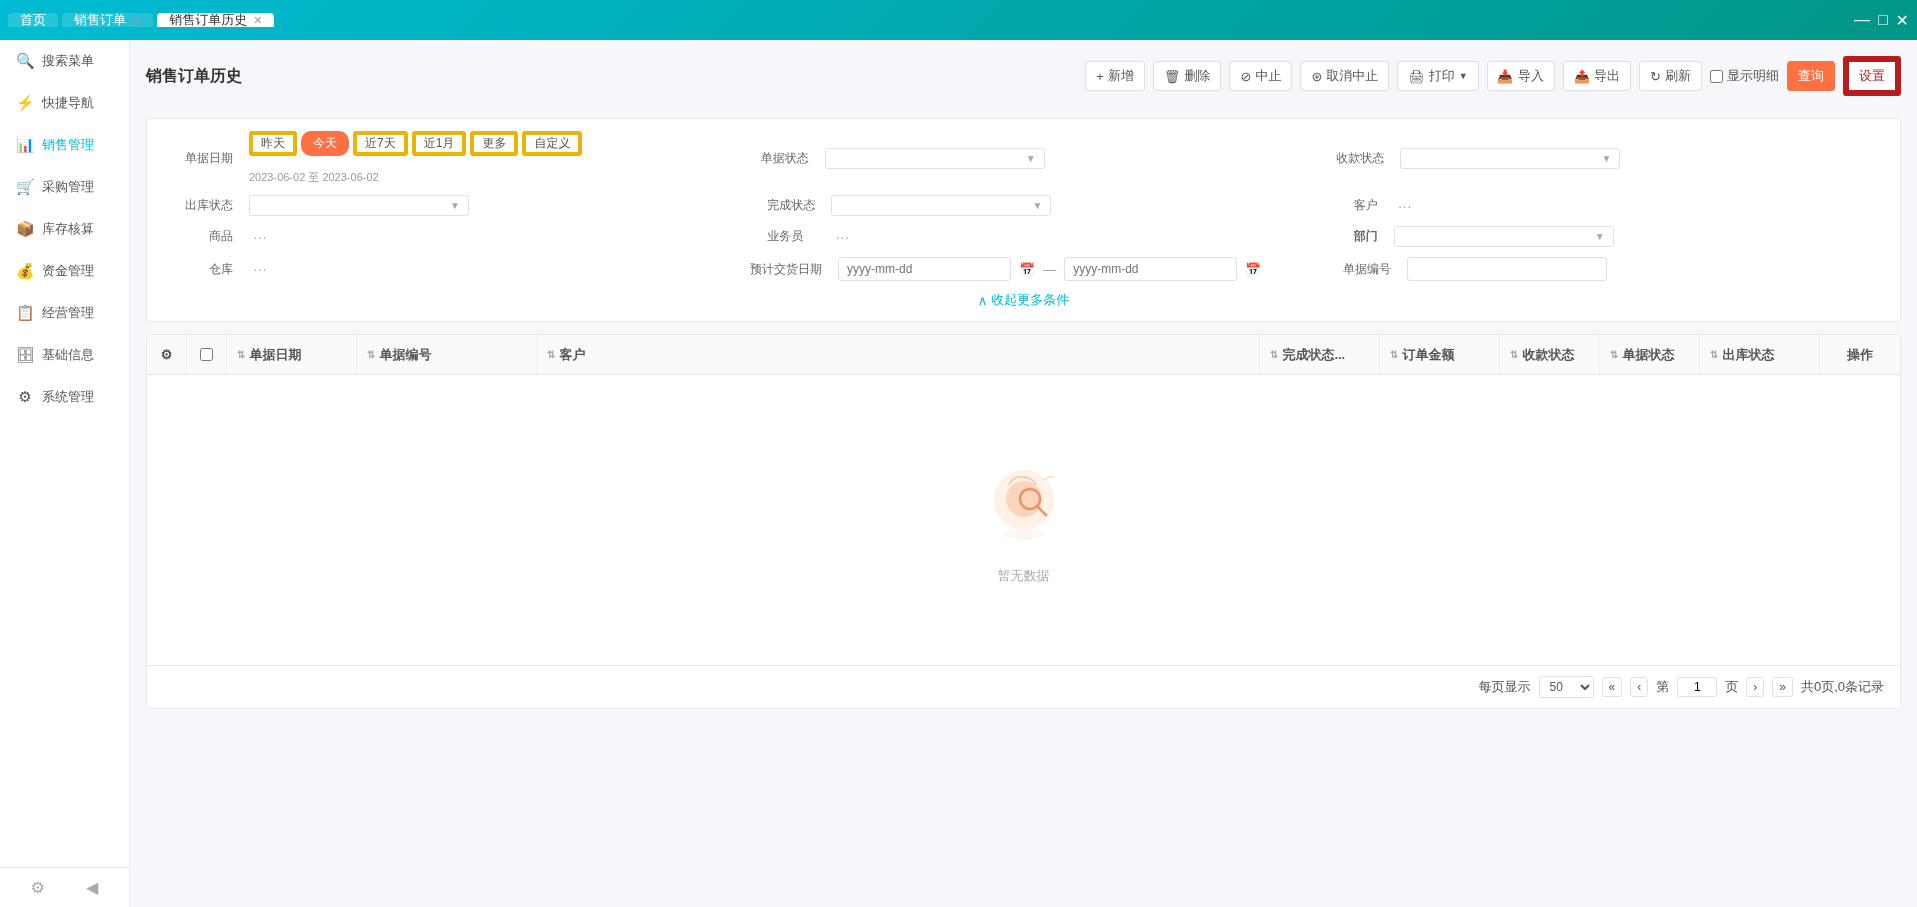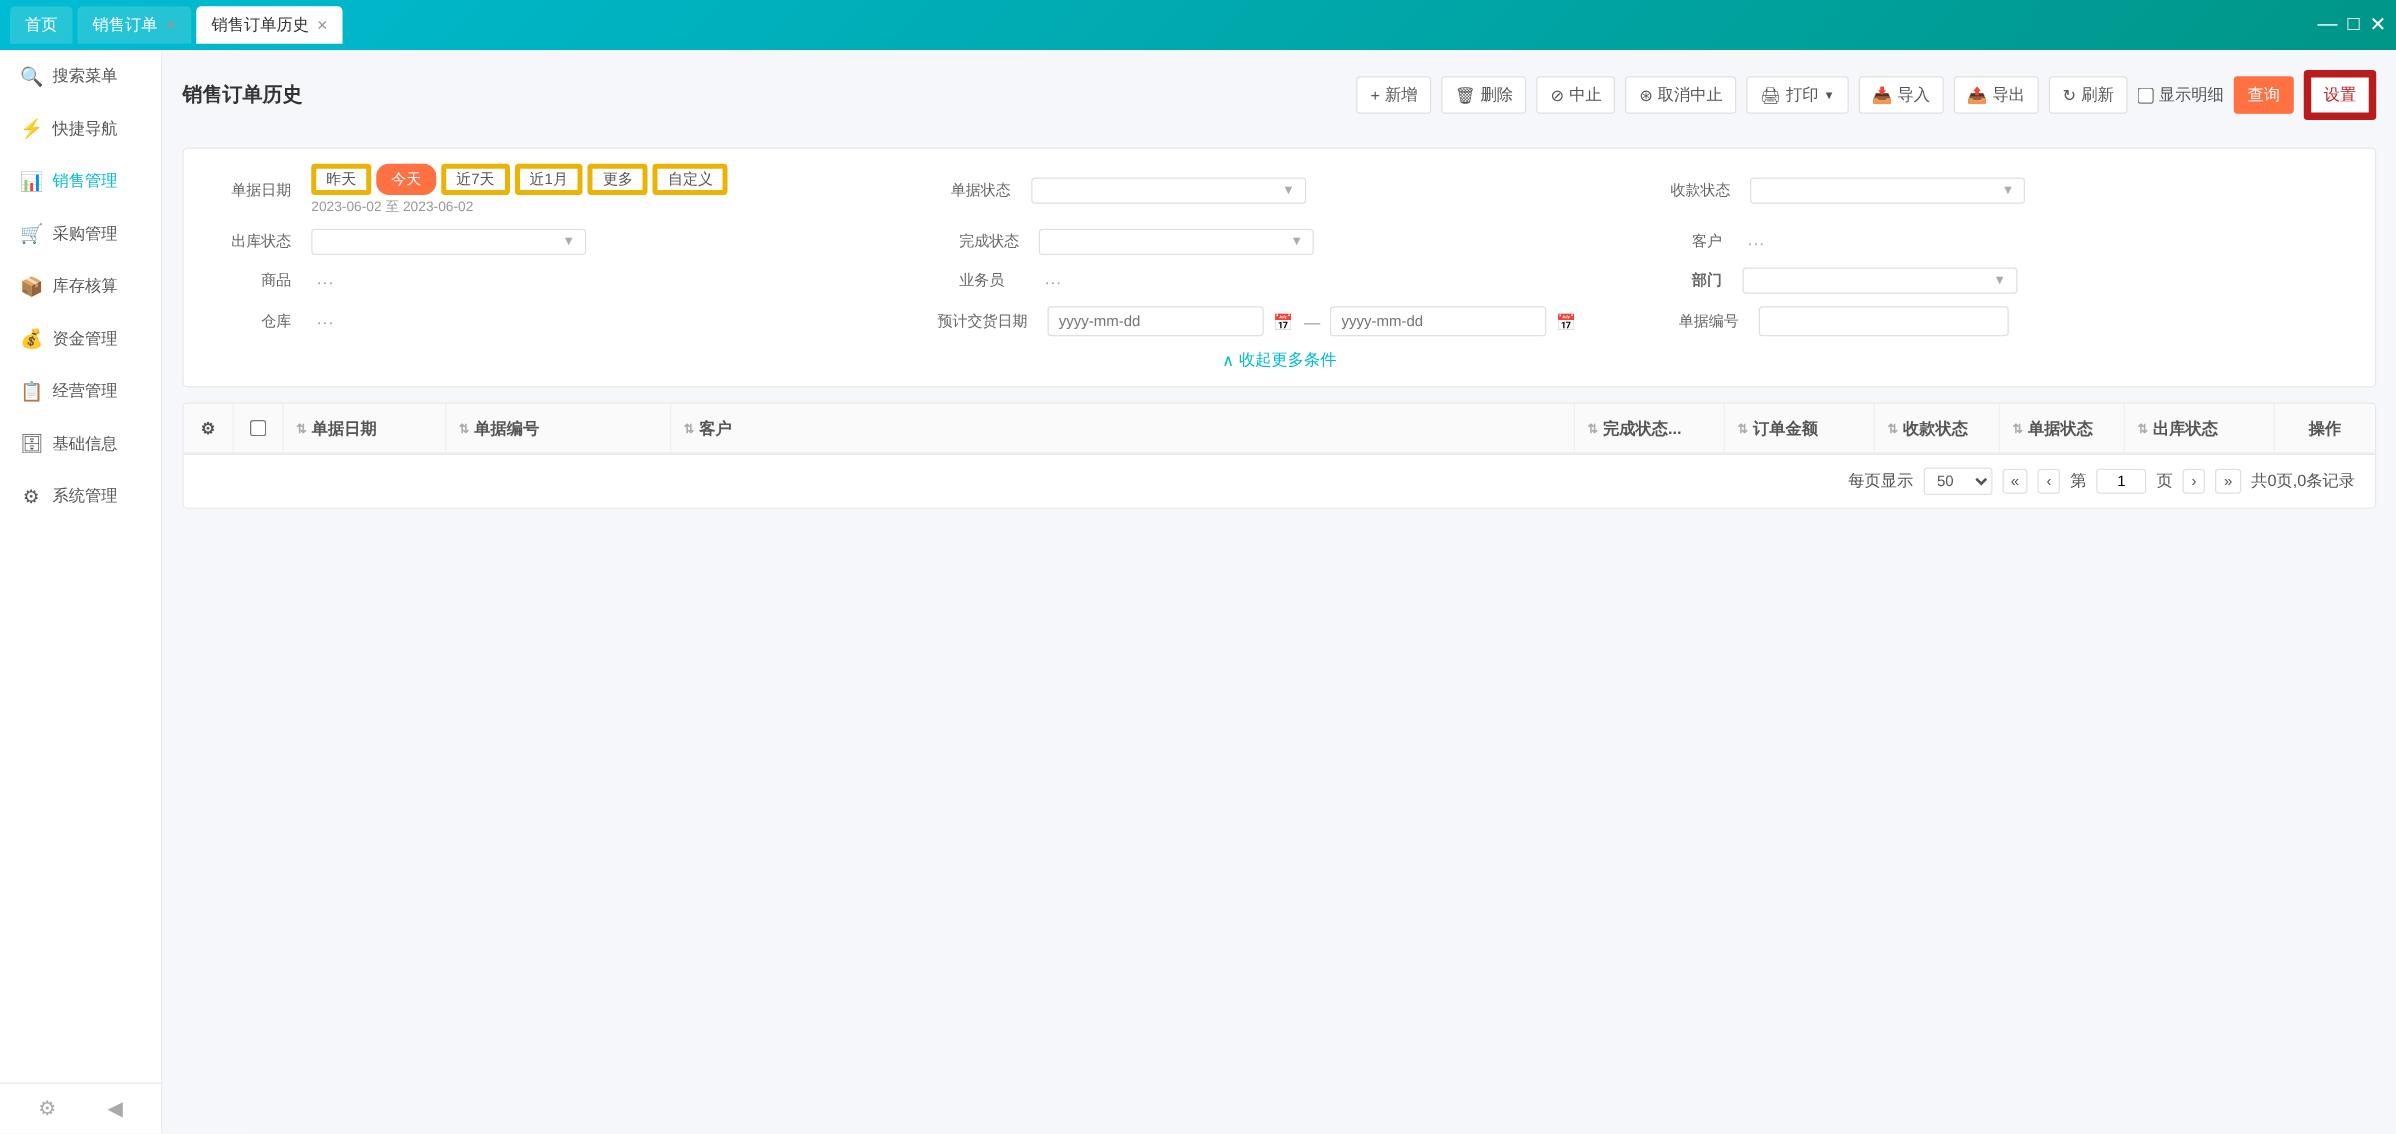--- a/index.html
+++ b/index.html
@@ -9,21 +9,21 @@
     .top-bar {
       height: 40px;
       background: linear-gradient(135deg, #00bcd4, #009688);
       display: flex;
       align-items: center;
       padding: 0 8px;
       gap: 4px;
       flex-shrink: 0;
     }
     .tab-item {
-      height: 30px;
+      height: 14px;
       padding: 0 12px;
       border-radius: 4px 4px 0 0;
       display: flex;
       align-items: center;
       gap: 6px;
       cursor: pointer;
       color: #fff;
       font-size: 13px;
       background: rgba(255,255,255,0.15);
       text-align: right;
@@ -172,21 +172,21 @@
     }
     .date-quick-btn.active {
       background: #ff7043;
       border-color: #ff7043;
       color: #fff;
       border-radius: 10px;
     }
     .date-range-text {
       font-size: 11px;
       color: #999;
-      margin-top: 2px;
+      margin-top: 14px;
     }
     .filter-date-block {
       display: flex;
       flex-direction: column;
     }
     .select-box {
       border: 1px solid #e0e0e0;
       border-radius: 3px;
       padding: 4px 8px;
       background: #fff;
@@ -592,20 +592,32 @@
         </div>
         <div class="th-cell th-outstock">
           <span class="sort-icon">⇅</span>
           <span>出库状态</span>
         </div>
         <div class="th-cell th-action">
           <span>操作</span>
         </div>
       </div>
 
+      <div class="empty-state">
+        <svg class="empty-icon" viewBox="0 0 100 100" xmlns="http://www.w3.org/2000/svg">
+          <circle cx="50" cy="45" r="30" fill="#fde8d8" opacity="0.6"></circle>
+          <ellipse cx="50" cy="80" rx="20" ry="5" fill="#fde8d8" opacity="0.3"></ellipse>
+          <circle cx="50" cy="44" r="18" fill="#f9c8a8" opacity="0.7"></circle>
+          <circle cx="56" cy="44" r="10" fill="none" stroke="#e8956d" stroke-width="2.5"></circle>
+          <line x1="63" y1="51" x2="72" y2="60" stroke="#e8956d" stroke-width="2.5" stroke-linecap="round"></line>
+          <path d="M35 30 Q40 20 50 22 Q60 24 62 30" fill="none" stroke="#e8956d" stroke-width="1.5" opacity="0.5"></path>
+          <path d="M70 25 Q75 20 80 22" fill="none" stroke="#f4a97e" stroke-width="1.5" opacity="0.4"></path>
+        </svg>
+        <span class="empty-text">暂无数据</span>
+      </div>
 
       <div class="pagination-bar">
         <span>每页显示</span>
         <select class="page-size-select">
           <option>10</option>
           <option>20</option>
           <option selected="">50</option>
           <option>100</option>
         </select>
         <button class="page-nav-btn">«</button>

